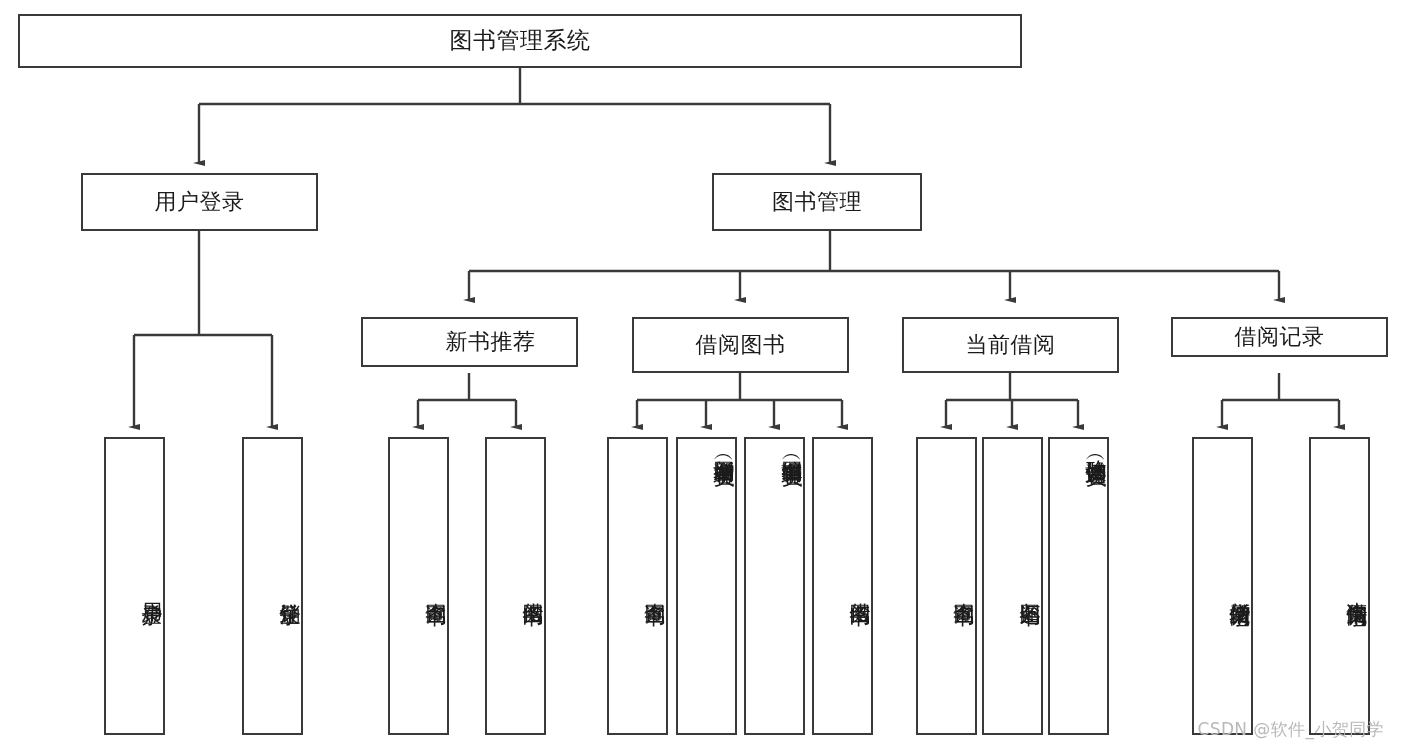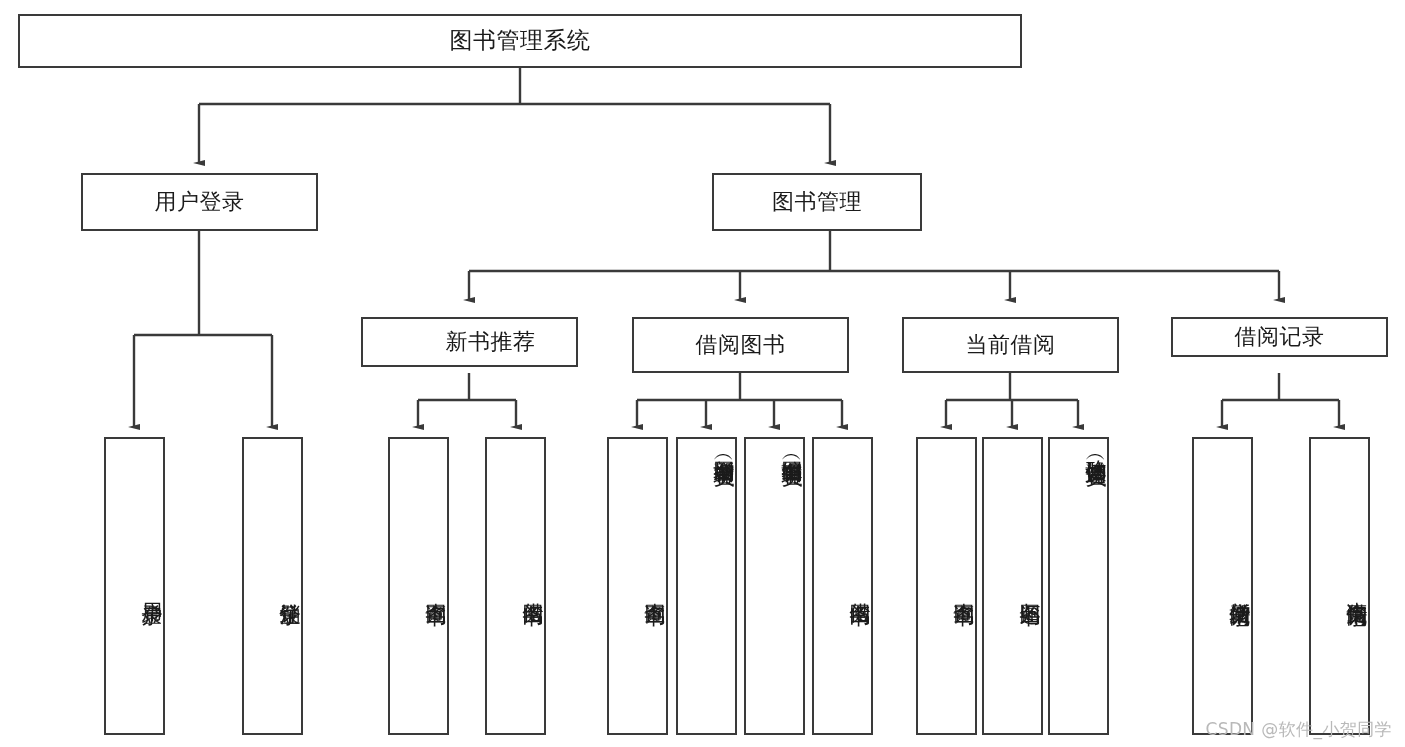--- a/index.html
+++ b/index.html
@@ -52,21 +52,21 @@
     letter-spacing: 1px;
   }
   .node-v.topfit {
     justify-content: flex-start;
   }
   .root {
     font-size: 23px;
   }
   .watermark {
     position: absolute;
-    right: 13px;
+    right: 21px;
     bottom: 6px;
     font-size: 17px;
     color: #b9b9b9;
     white-space: nowrap;
     z-index: 6;
     letter-spacing: 0.4px;
   }
 </style>
 </head>
 <body>

